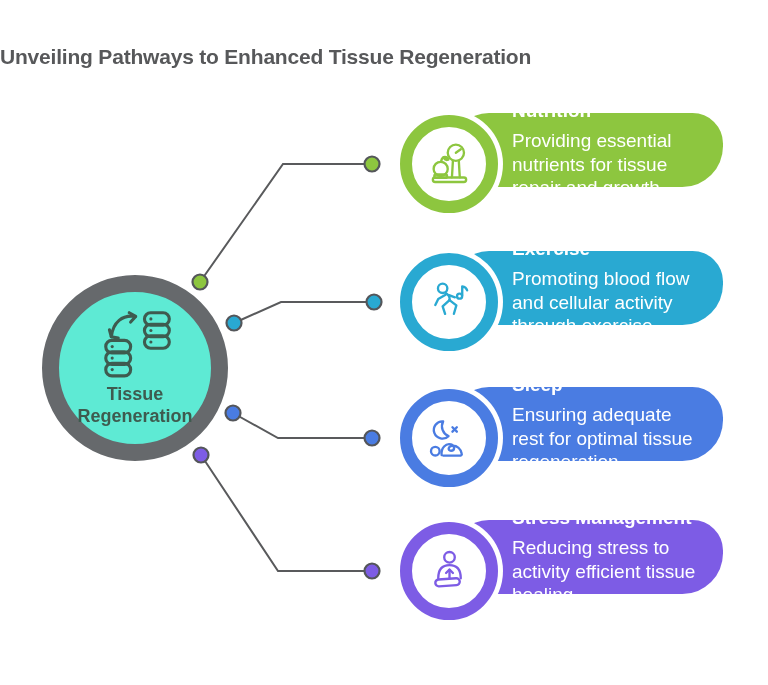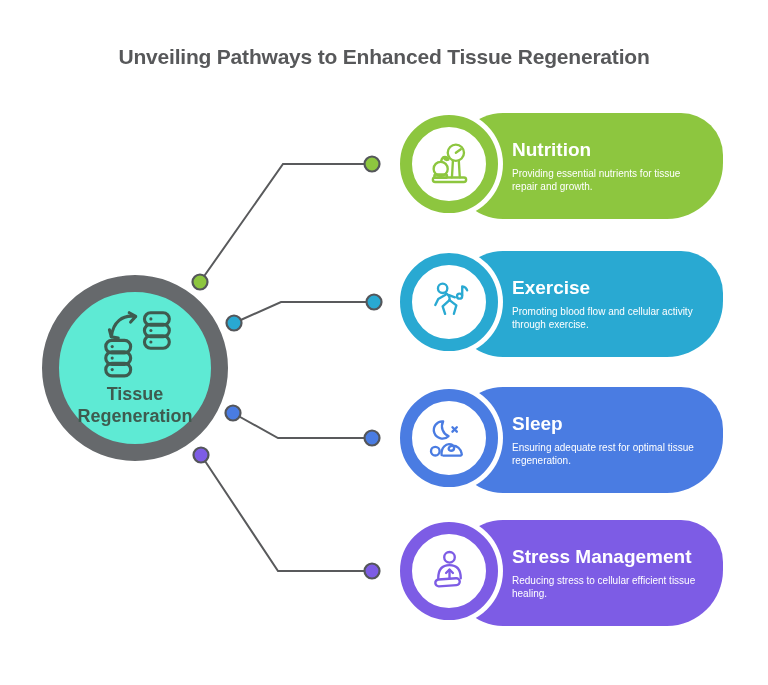--- a/index.html
+++ b/index.html
@@ -3,21 +3,21 @@
 <meta charset="utf-8">
 <style>
   html,body{margin:0;padding:0;background:#fff;}
   .canvas{
     position:relative;width:768px;height:685px;background:var(--bg,#fff);
     font-family:"Liberation Sans",sans-serif;overflow:hidden;
   }
   
   .title{
     position:absolute;top:45px;left:0;width:768px;margin:0;
-    text-align:center;font-size:21px;font-weight:700;letter-spacing:-.2px;
+    font-size:21px;font-weight:700;letter-spacing:-.2px;
     color:var(--title-color,#57585a);
   }
   
   .connectors{position:absolute;left:0;top:0;}
   .connectors polyline{fill:none;stroke:var(--line,#595a5c);stroke-width:2;}
   .connectors .dot{fill:var(--c);stroke:var(--dot-outline,#54565a);stroke-width:2.2;}
   
   .hub{
     position:absolute;left:42px;top:275px;width:152px;height:152px;
     border:17px solid var(--hub-ring,#66696c);border-radius:50%;background:#5eead4;
@@ -25,33 +25,33 @@
   }
   .hub-icon{display:block;margin:2px 0 4px 6px;}
   .hub-icon .stroke{fill:none;stroke:var(--hub-icon,#3e5b4f);stroke-width:3.4;stroke-linecap:round;stroke-linejoin:round;}
   .hub-icon .fill{fill:var(--hub-icon,#3e5b4f);}
   .hub-label{
     text-align:center;font-size:18px;line-height:1.22;font-weight:700;
     color:var(--hub-text,#3e5b4f);
   }
   
   .pill{
-    position:absolute;left:452px;width:271px;height:106px;background:var(--c);
+    position:absolute;left:452px;width:271px;height:74px;background:var(--c);
     border-radius:51px 42px 56px 51px;display:flex;align-items:center;
   }
   .badge{
     position:absolute;left:-52px;top:2px;width:74px;height:74px;border-radius:50%;
     background:#fff;border:12px solid var(--c);box-shadow:0 0 0 5px #fff;
     display:flex;align-items:center;justify-content:center;color:var(--c);
   }
   .badge svg{display:block;}
   .icon-stroke{fill:none;stroke:currentColor;stroke-width:2.4;stroke-linecap:round;stroke-linejoin:round;}
   .pill-text{margin-left:60px;padding-right:26px;color:var(--pill-text,#fff);}
   .pill-title{font-size:19px;font-weight:700;margin-bottom:7px;}
-  .pill-desc{font-size:10px;line-height:1.26;}
+  .pill-desc{font-size:19px;line-height:1.26;}
 </style>
 </head>
 <body>
 
 <div class="canvas">
 
   <h1 class="title">Unveiling Pathways to Enhanced Tissue Regeneration</h1>
 
   <svg class="connectors" width="768" height="685" viewBox="0 0 768 685">
     <polyline points="200,282 283,164 372,164"></polyline>
@@ -165,17 +165,17 @@
           <circle cx="24" cy="9.5" r="5.4"></circle>
           <path d="M12.5,31 C12.5,21.5 16.5,17.5 24,17.5 C31.5,17.5 35.5,21.5 35.5,31"></path>
           <line x1="24" y1="30" x2="24" y2="22.5"></line>
           <path d="M20.5,25.5 L24,22 L27.5,25.5"></path>
           <rect x="9.5" y="31.5" width="25" height="7" rx="3.5" transform="rotate(-4 22 35)"></rect>
         </g>
       </svg>
     </div>
     <div class="pill-text">
       <div class="pill-title">Stress Management</div>
-      <div class="pill-desc">Reducing stress to cellular efficient tissue healing.</div>
+      <div class="pill-desc">Reducing stress to activity efficient tissue healing.</div>
     </div>
   </div>
 
 </div>
 
 </body></html>

